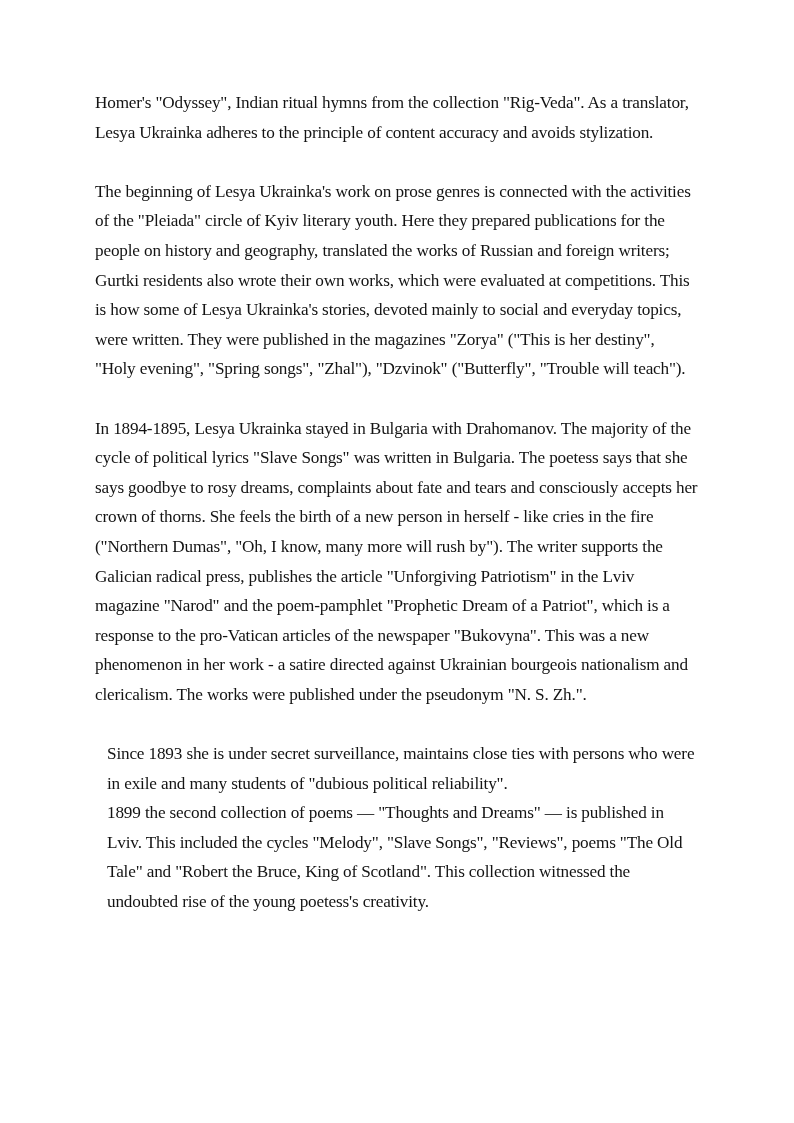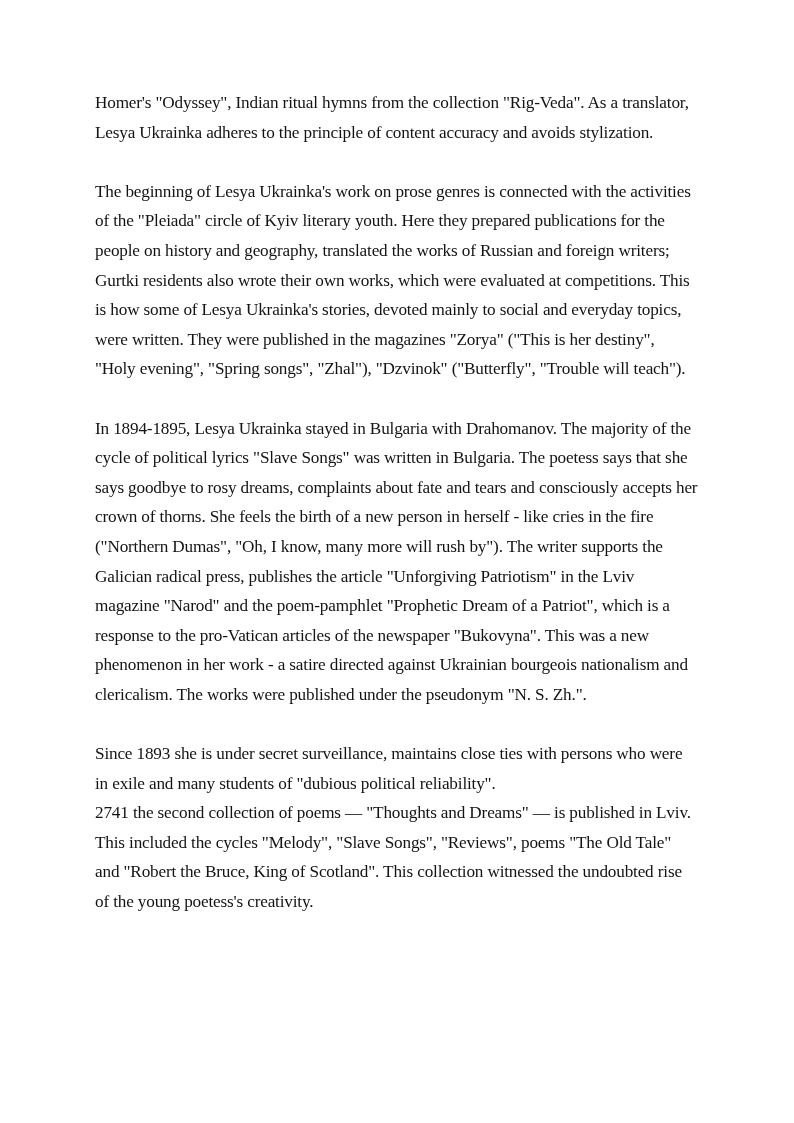--- a/index.html
+++ b/index.html
@@ -34,33 +34,34 @@
     margin: 0 0 29.6px 0;
     letter-spacing: -0.01em;
     word-spacing: 0.004em;
     -webkit-font-smoothing: antialiased;
   }
   .para:last-child {
     margin-bottom: 0;
   }
   .para .line-break {
     display: block;
+    margin-left: 12px;
   }
 </style>
 </head>
 <body>
 
 <div class="page">
   <div class="doc-body">
 
     <p class="para">Homer's "Odyssey", Indian ritual hymns from the collection "Rig-Veda". As a translator, Lesya Ukrainka adheres to the principle of content accuracy and avoids stylization.</p>
 
     <p class="para">The beginning of Lesya Ukrainka's work on prose genres is connected with the activities of the "Pleiada" circle of Kyiv literary youth. Here they prepared publications for the people on history and geography, translated the works of Russian and foreign writers; Gurtki residents also wrote their own works, which were evaluated at competitions. This is how some of Lesya Ukrainka's stories, devoted mainly to social and everyday topics, were written. They were published in the magazines "Zorya" ("This is her destiny", "Holy evening", "Spring songs", "Zhal"), "Dzvinok" ("Butterfly", "Trouble will teach").</p>
 
     <p class="para">In 1894-1895, Lesya Ukrainka stayed in Bulgaria with Drahomanov. The majority of the cycle of political lyrics "Slave Songs" was written in Bulgaria. The poetess says that she says goodbye to rosy dreams, complaints about fate and tears and consciously accepts her crown of thorns. She feels the birth of a new person in herself - like cries in the fire ("Northern Dumas", "Oh, I know, many more will rush by"). The writer supports the Galician radical press, publishes the article "Unforgiving Patriotism" in the Lviv magazine "Narod" and the poem-pamphlet "Prophetic Dream of a Patriot", which is a response to the pro-Vatican articles of the newspaper "Bukovyna". This was a new phenomenon in her work - a satire directed against Ukrainian bourgeois nationalism and clericalism. The works were published under the pseudonym "N. S. Zh.".</p>
 
     <p class="para">
       <span class="line-break">Since 1893 she is under secret surveillance, maintains close ties with persons who were in exile and many students of "dubious political reliability".</span>
-      <span class="line-break">2741 the second collection of poems — "Thoughts and Dreams" — is published in Lviv. This included the cycles "Melody", "Slave Songs", "Reviews", poems "The Old Tale" and "Robert the Bruce, King of Scotland". This collection witnessed the undoubted rise of the young poetess's creativity.</span>
+      <span class="line-break">1899 the second collection of poems — "Thoughts and Dreams" — is published in Lviv. This included the cycles "Melody", "Slave Songs", "Reviews", poems "The Old Tale" and "Robert the Bruce, King of Scotland". This collection witnessed the undoubted rise of the young poetess's creativity.</span>
     </p>
 
   </div>
 </div>
 
 </body></html>

